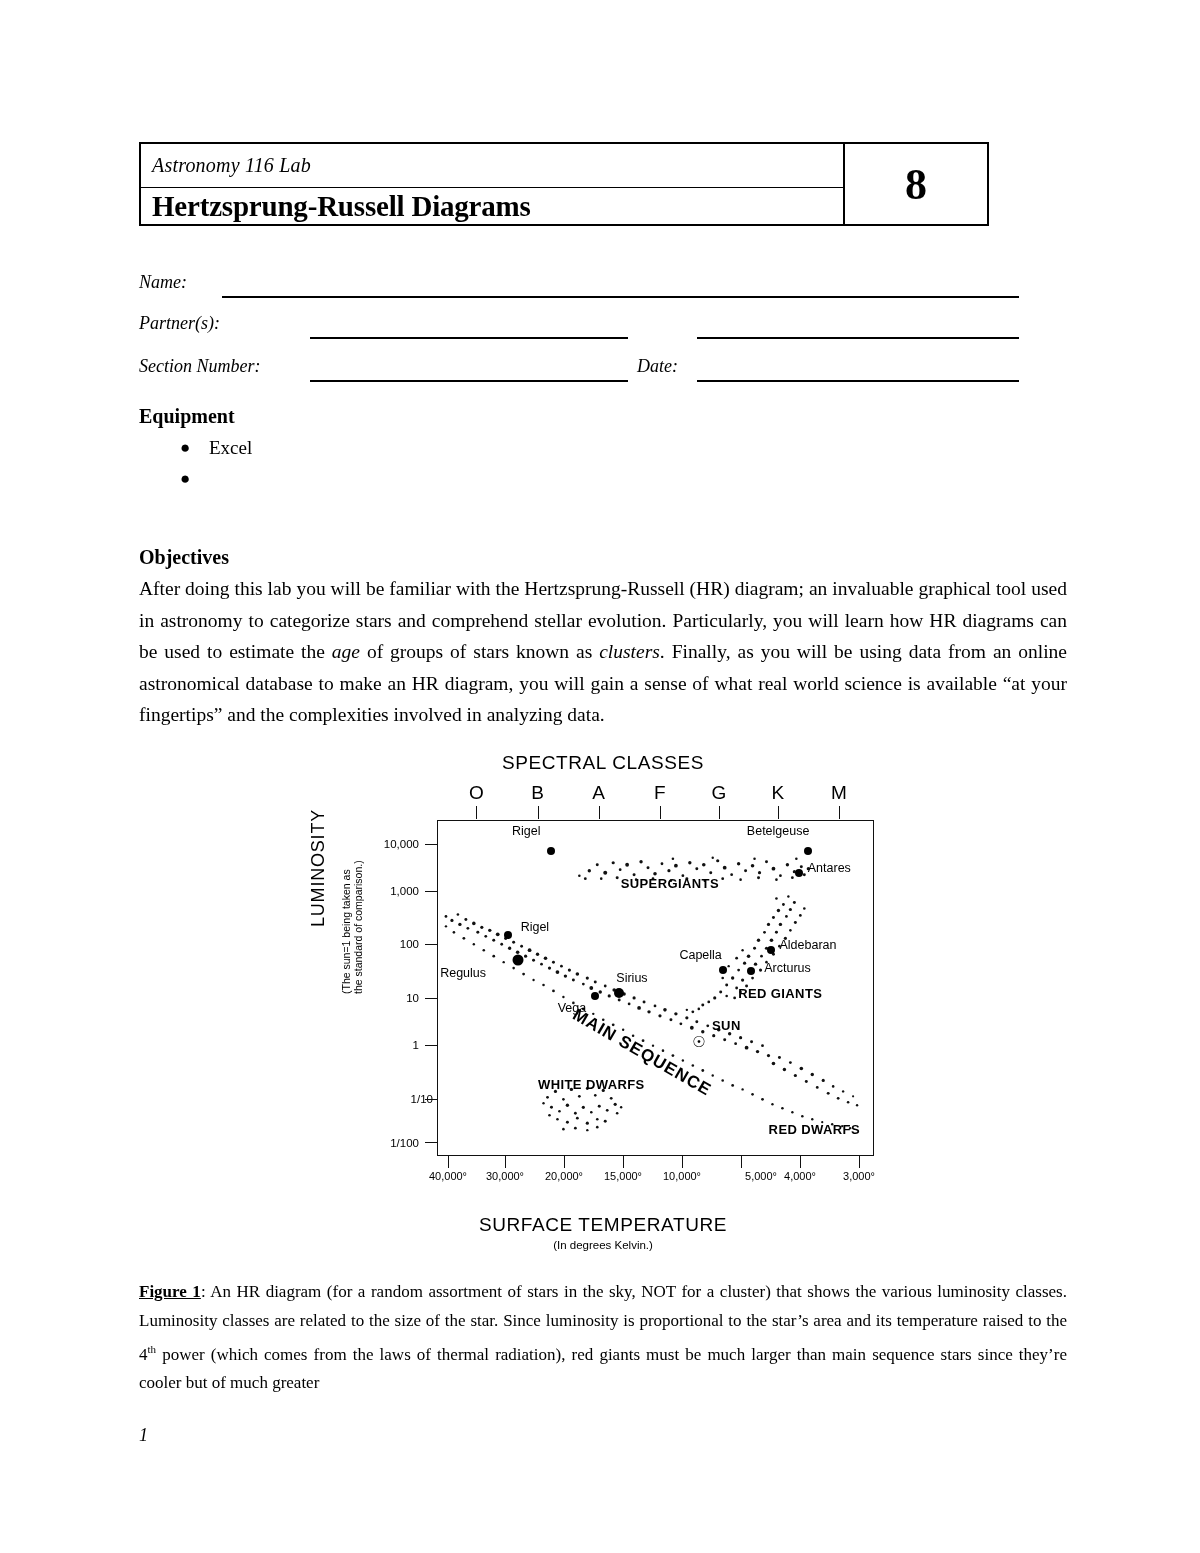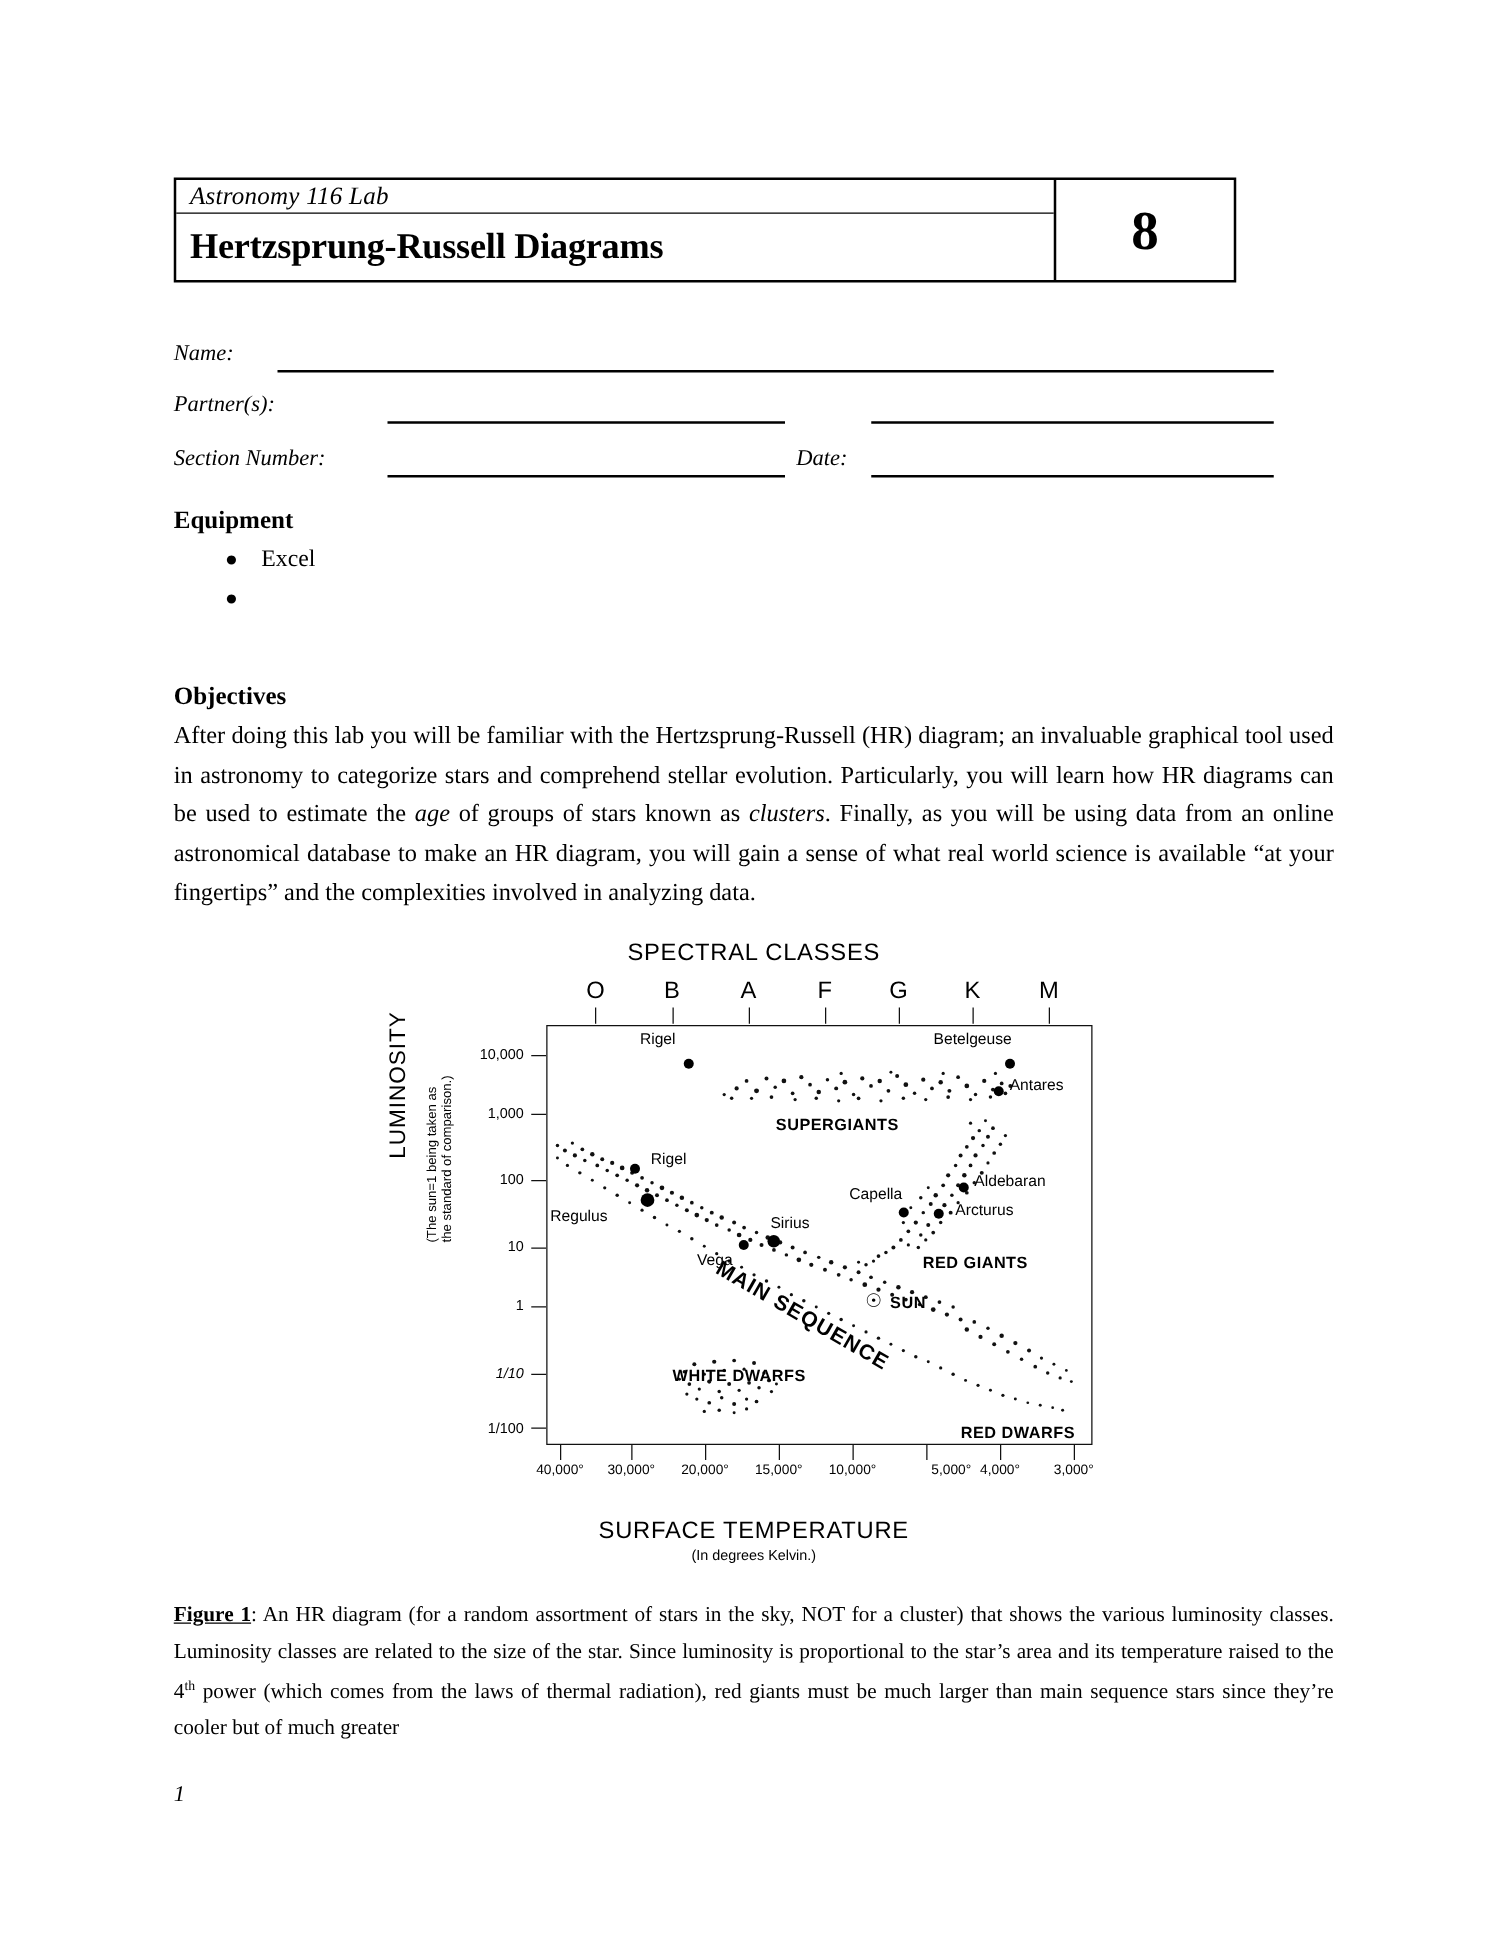--- a/index.html
+++ b/index.html
@@ -35,21 +35,21 @@
     display: flex;
   }
   .header-left {
     flex: 1 1 auto;
     display: flex;
     flex-direction: column;
     border-right: 2.5px solid #000;
     box-sizing: border-box;
   }
   .header-course {
-    height: 27px;
+    height: 44px;
     border-bottom: 1.6px solid #000;
     box-sizing: border-box;
     display: flex;
     align-items: center;
     padding-left: 11px;
     font-style: italic;
     font-size: 20px;
     letter-spacing: 0.2px;
   }
   .header-title {
@@ -293,21 +293,20 @@
     white-space: nowrap;
     color: #000;
   }
   .region-label {
     position: absolute;
     font-family: "Liberation Sans", sans-serif;
     font-weight: bold;
     font-size: 13px;
     letter-spacing: 0.4px;
     white-space: nowrap;
-    margin-top: 16px;
   }
   .ms-label {
     position: absolute;
     font-family: "Liberation Sans", sans-serif;
     font-weight: bold;
     font-size: 17px;
     letter-spacing: 1px;
     white-space: nowrap;
     transform: rotate(30deg);
     transform-origin: left top;
@@ -402,21 +401,21 @@
       <span class="spec-letter" style="left:92%">M</span>
       <span class="spec-tick" style="left:92%"></span>
     </div>
 
     <div style="position:absolute; left:0; top:68px; width:119px; height:336px;">
       <span class="ytick-label" style="top:7%;  right:18px;">10,000</span>
       <span class="ytick-label" style="top:21%; right:18px;">1,000</span>
       <span class="ytick-label" style="top:37%; right:18px;">100</span>
       <span class="ytick-label" style="top:53%; right:18px;">10</span>
       <span class="ytick-label" style="top:67%; right:18px;">1</span>
-      <span class="ytick-label" style="top:83%; right:18px;font-style:italic;">1/10</span>
+      <span class="ytick-label" style="top:83%; right:4px;">1/10</span>
       <span class="ytick-label" style="top:96%; right:18px;">1/100</span>
     </div>
     <span class="ytick-mark" style="top:91.5px;"></span>
     <span class="ytick-mark" style="top:138.5px;"></span>
     <span class="ytick-mark" style="top:192px;"></span>
     <span class="ytick-mark" style="top:246px;"></span>
     <span class="ytick-mark" style="top:293px;"></span>
     <span class="ytick-mark" style="top:347px;"></span>
     <span class="ytick-mark" style="top:390px;"></span>
 

